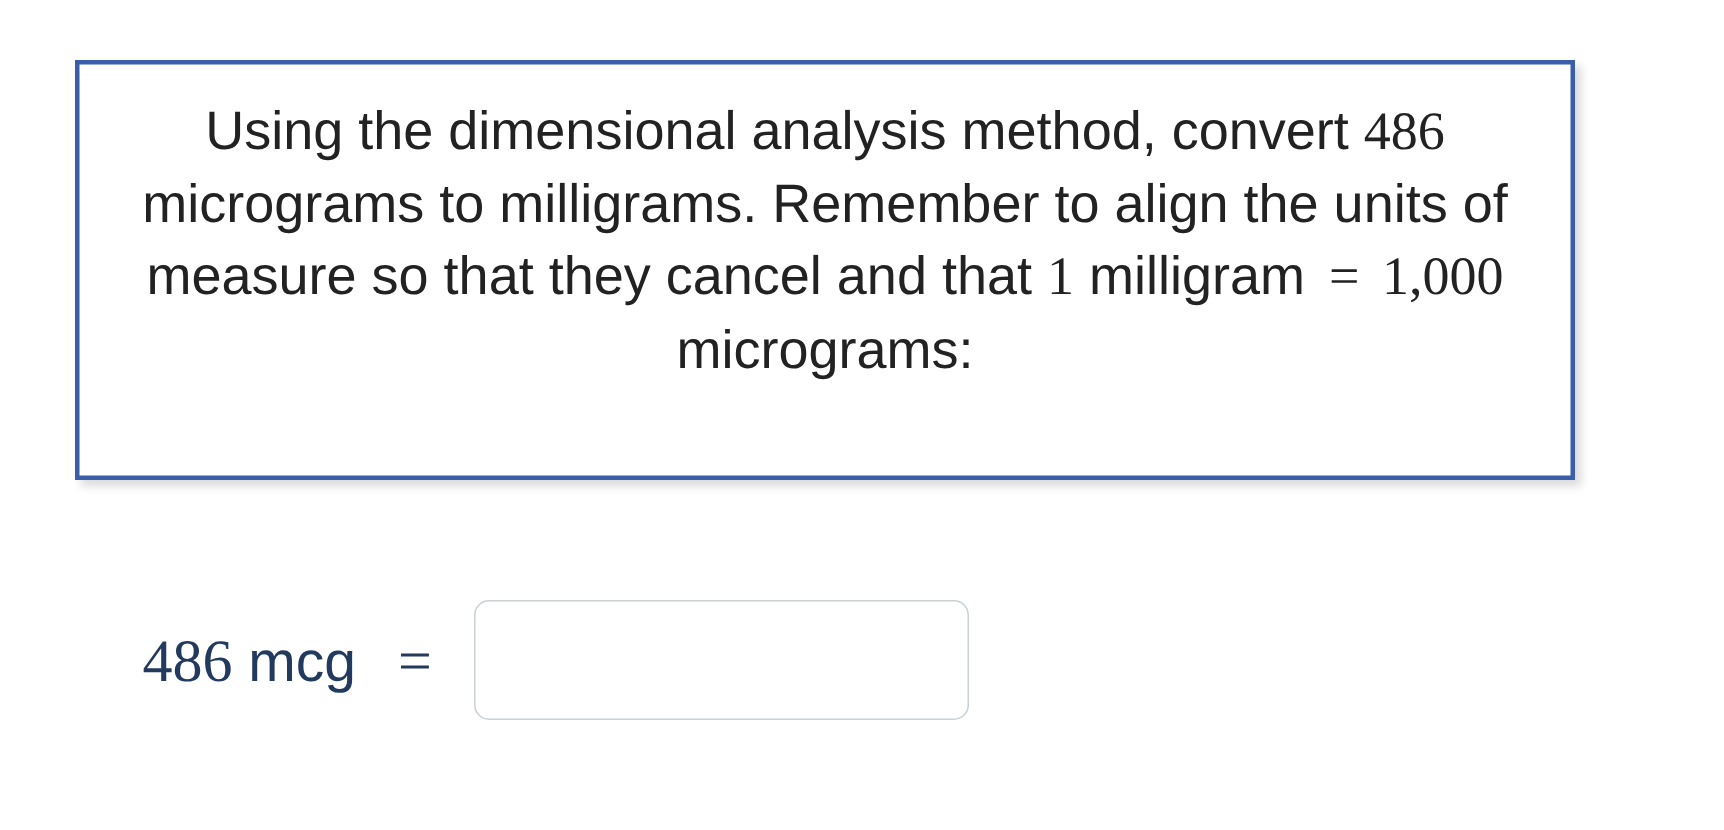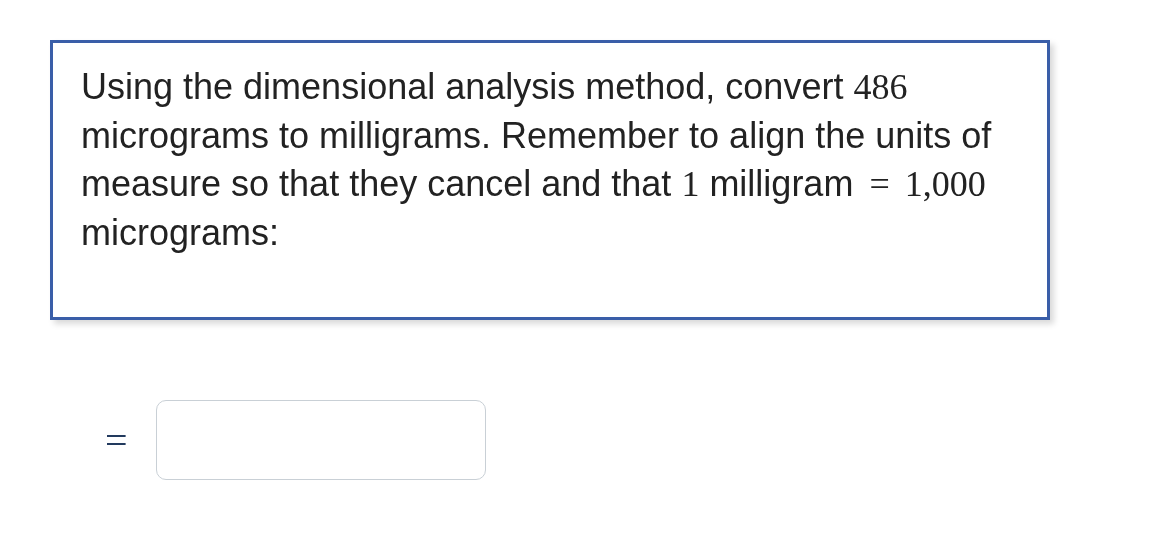--- a/index.html
+++ b/index.html
@@ -15,20 +15,21 @@
       position: relative;
     }
     .question-box {
       position: absolute;
       left: 50px;
       top: 40px;
       width: 1000px;
       border: 3px solid #3a5ea8;
       padding: 20px 28px 60px 28px;
       box-shadow: 4px 4px 6px rgba(0,0,0,0.15);
+      text-align: center;
     }
     .question-text {
       font-size: 36px;
       line-height: 1.35;
       color: #222;
       font-weight: 400;
     }
     .math-num {
       font-family: 'Times New Roman', Times, serif;
     }
@@ -78,15 +79,18 @@
 </head>
 <body>
 
 <div class="question-box">
   <p class="question-text">
     <span>Using the dimensional analysis method, convert </span><span class="math-num">486</span><span> micrograms to milligrams. Remember to align the units of measure so that they cancel and that </span><span class="math-num">1</span><span> milligram </span><span class="equals-sign"> = </span><span class="math-num">1,000</span><span> micrograms:</span>
   </p>
 </div>
 
 <div class="answer-row">
+  <span class="lhs">
+    <span>486</span><span class="unit"> mcg</span>
+  </span>
   <span class="eq"> = </span>
   <input type="text" class="answer-input" value="" style="">
 </div>
 
 </body></html>

